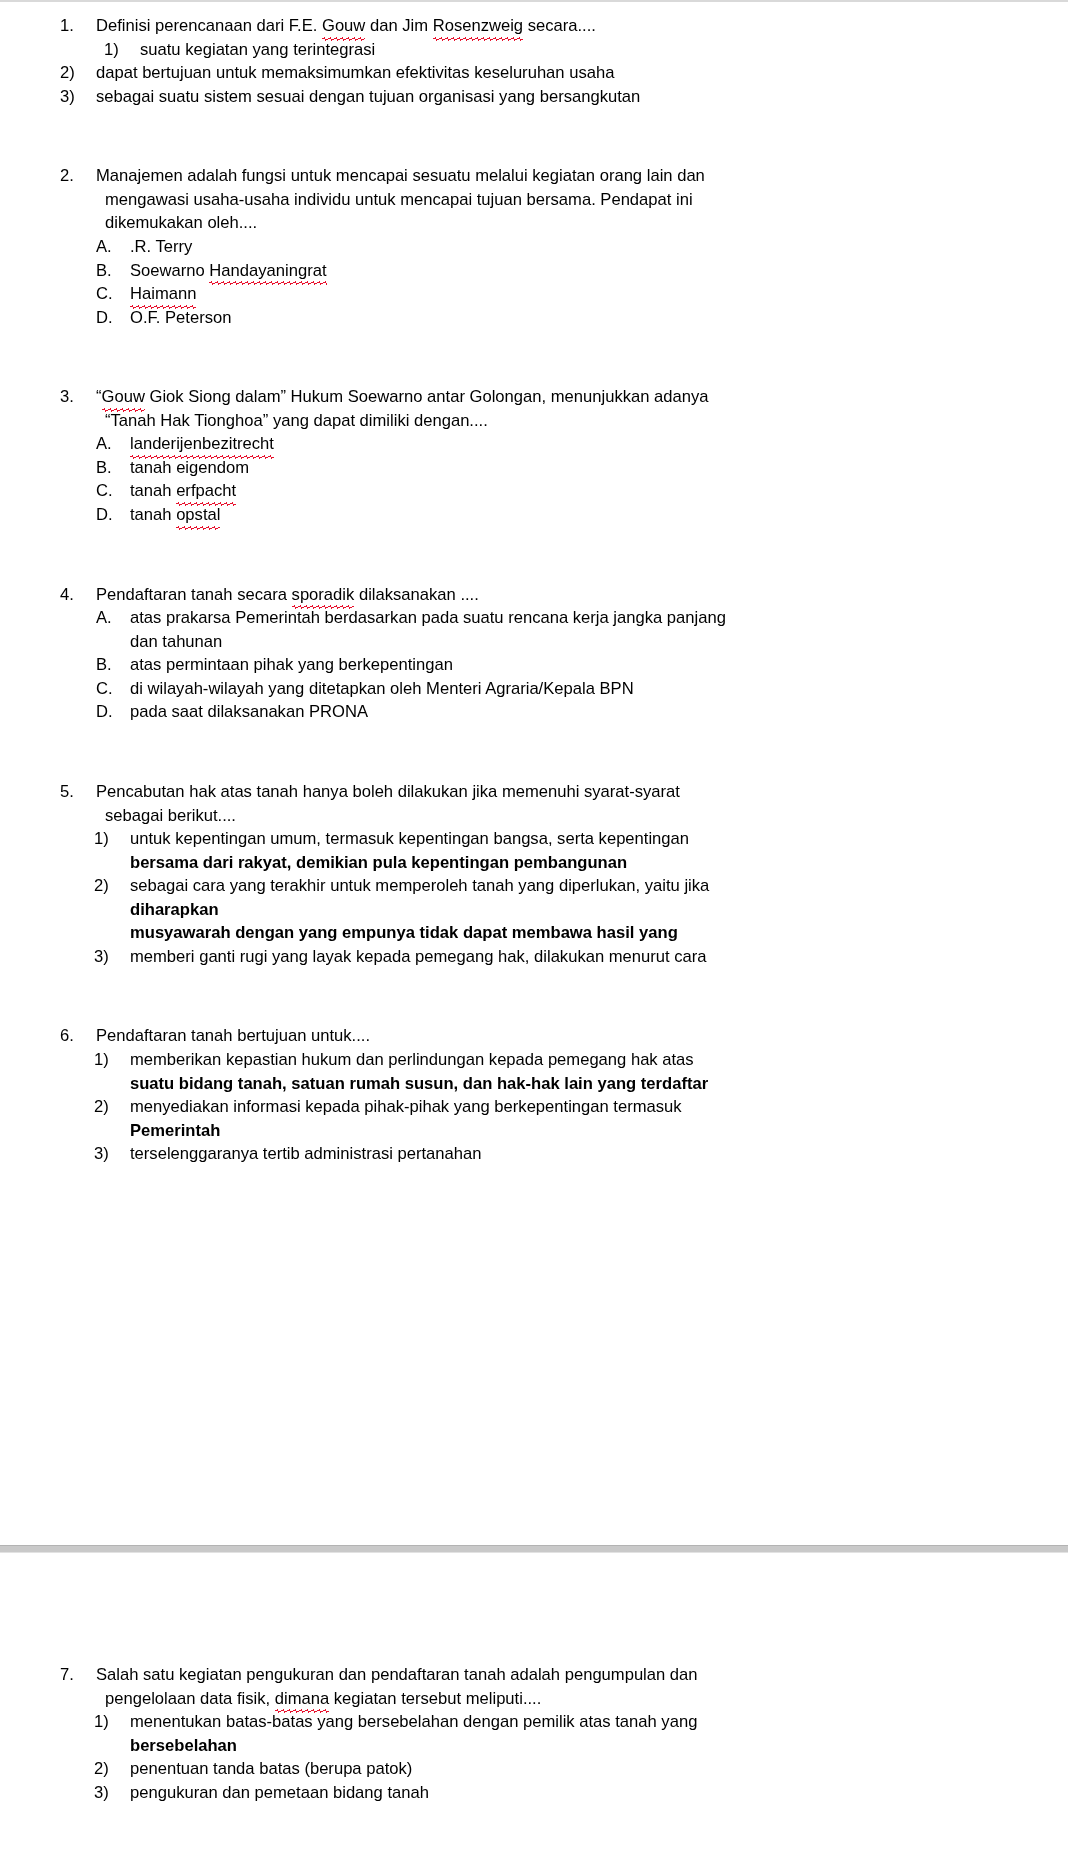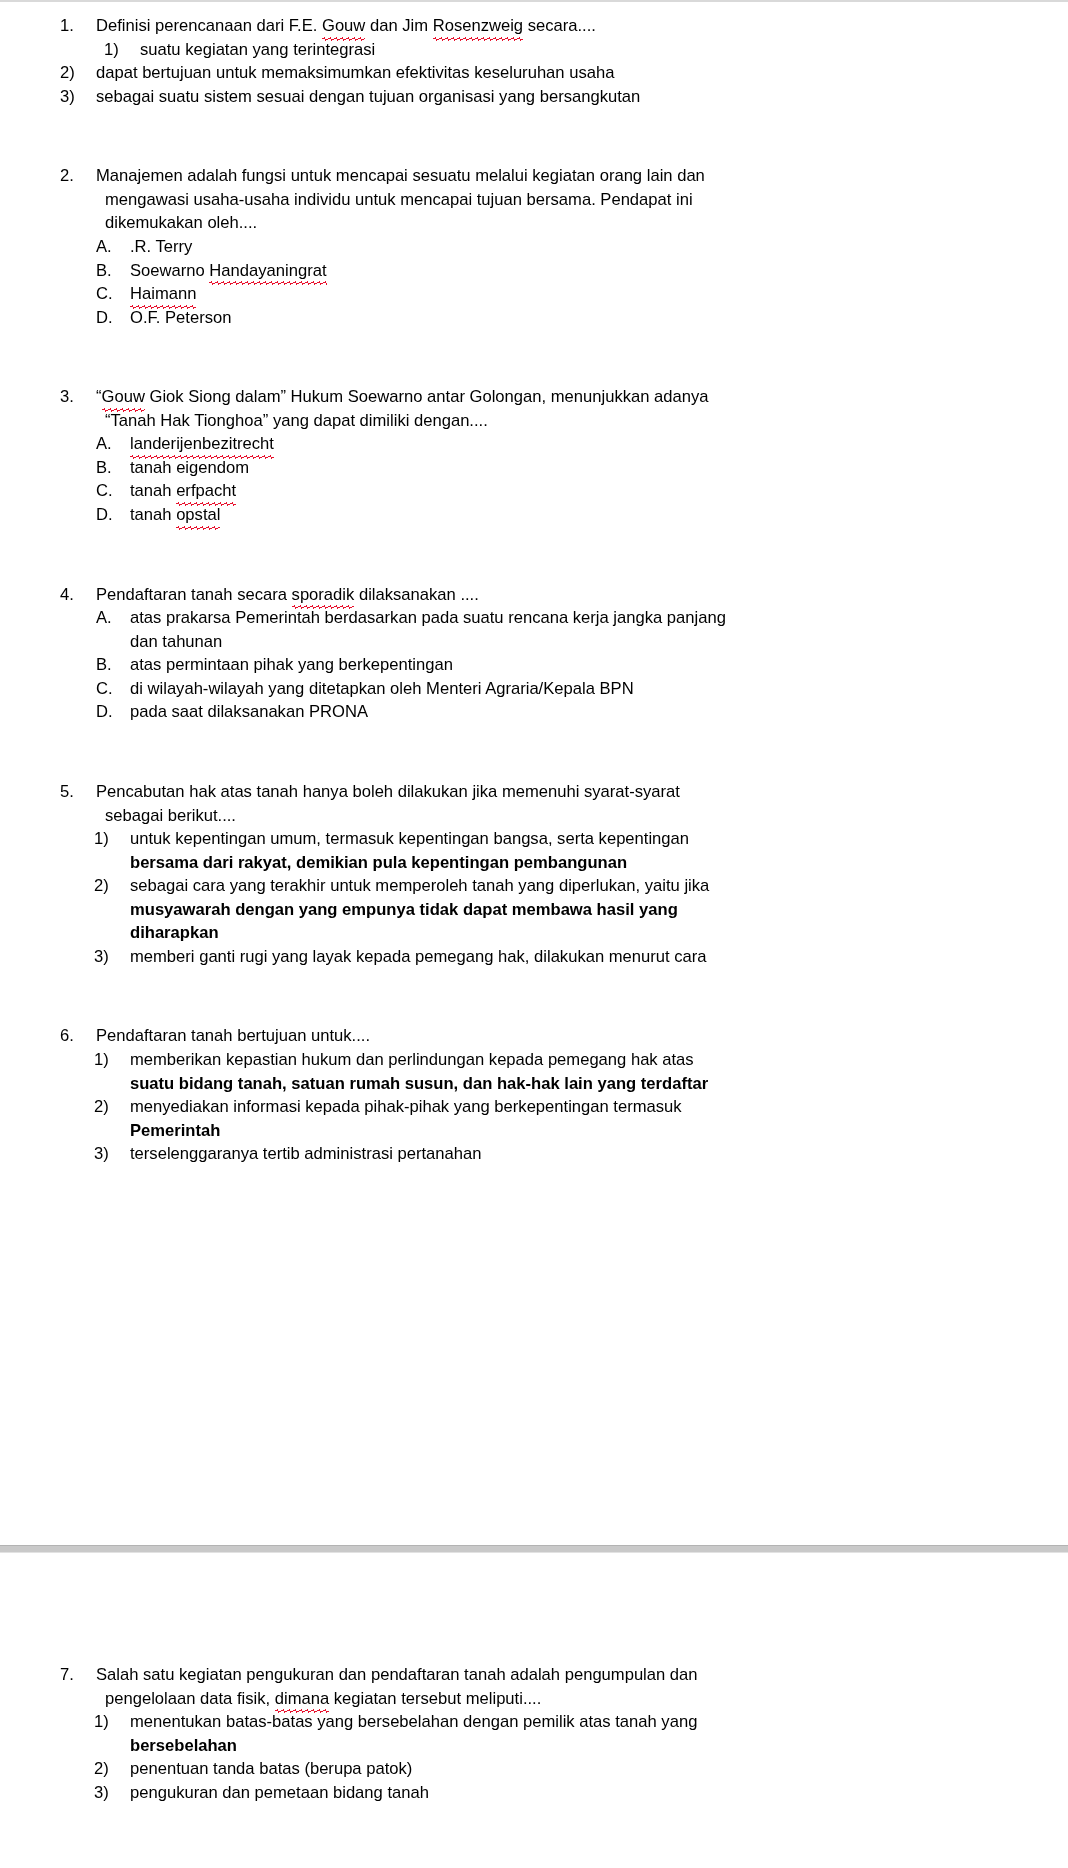--- a/index.html
+++ b/index.html
@@ -225,24 +225,24 @@
       <span class="body-text">untuk kepentingan umum, termasuk kepentingan bangsa, serta kepentingan</span>
     </div>
     <div class="line">
       <span class="body-text cont-num">bersama dari rakyat, demikian pula kepentingan pembangunan</span>
     </div>
     <div class="line">
       <span class="marker m-num">2)</span>
       <span class="body-text">sebagai cara  yang terakhir untuk memperoleh tanah yang diperlukan, yaitu jika</span>
     </div>
     <div class="line">
+      <span class="body-text cont-num">diharapkan</span>
+    </div>
+    <div class="line">
       <span class="body-text cont-num">musyawarah dengan yang empunya tidak dapat membawa hasil yang</span>
-    </div>
-    <div class="line">
-      <span class="body-text cont-num">diharapkan</span>
     </div>
     <div class="line">
       <span class="marker m-num">3)</span>
       <span class="body-text">memberi ganti rugi yang layak kepada pemegang hak, dilakukan menurut cara</span>
     </div>
   </div>
 
   <div class="spacer-lg"></div>
 
   <div class="q-block">

